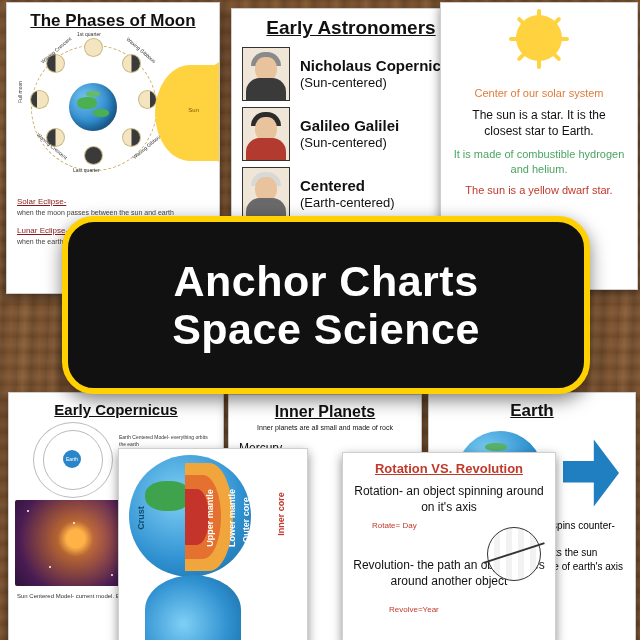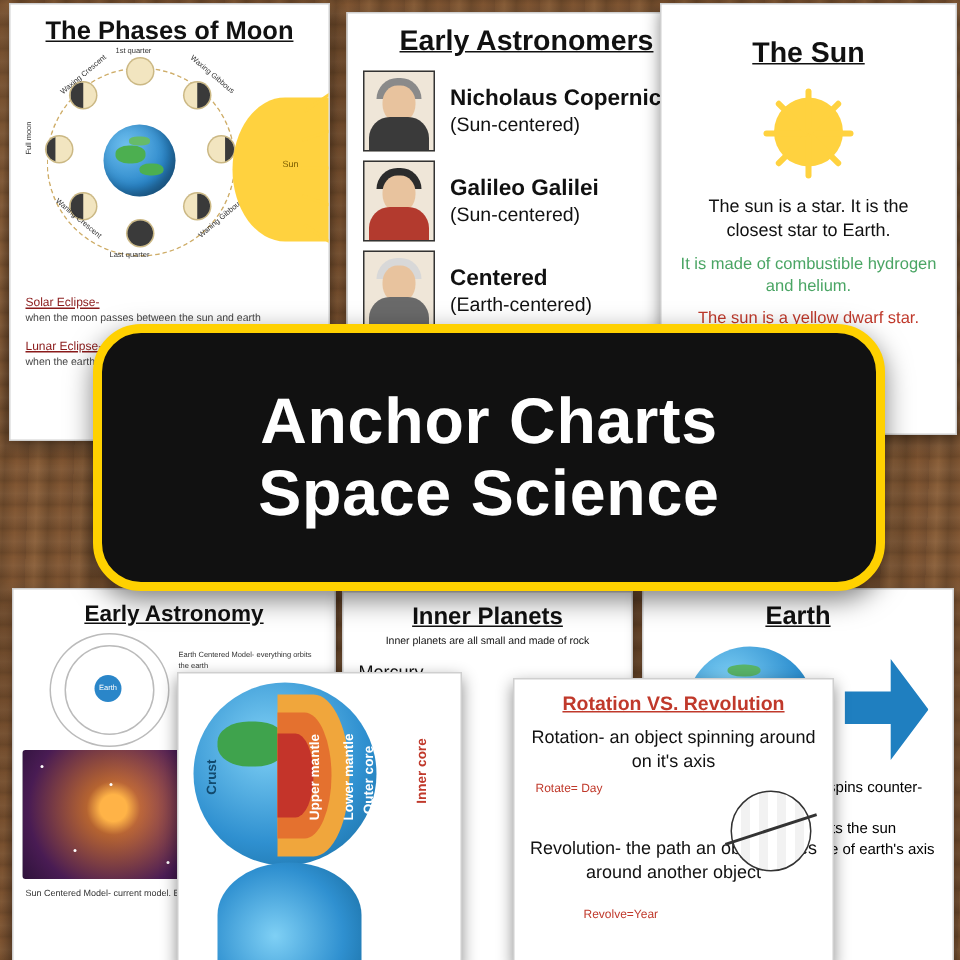--- a/index.html
+++ b/index.html
@@ -150,21 +150,21 @@
   .vlab.lower{left:84px;top:64px;}
   .vlab.outer{left:104px;top:66px;}
   .vlab.inner{left:140px;top:60px;color:#c0392b;transform:rotate(-90deg);}
   .halfball{position:absolute;left:26px;top:126px;width:96px;height:70px;border-radius:50% 50% 0 0;
     background:radial-gradient(circle at 40% 70%, #7fd0f5 0%, #2f90d0 60%, #17699b 100%);}
 
   
   #c-rot{left:342px;top:452px;width:212px;height:190px;}
   #c-rot .ttl{font-size:13px;color:#c0392b;margin:8px 4px 8px;}
   .rot-p{font-size:12px;text-align:center;color:#111;margin:0 10px 6px;line-height:1.3;}
-  .rot-tag{font-size:8px;color:#c0392b;margin-left:14px;}
+  .rot-tag{font-size:8px;color:#c0392b;margin-left:29px;}
   .rot-tag2{font-size:8px;color:#c0392b;margin-left:14px;margin-top:16px;padding-left:32px;}
   .globe-sketch{position:absolute;right:14px;top:74px;width:52px;height:52px;border-radius:50%;border:1px solid #333;
     background:repeating-linear-gradient(90deg,#fff 0 6px,#f2f2f2 6px 12px);}
   .globe-sketch:before{content:"";position:absolute;left:-6px;top:24px;width:64px;height:2px;background:#333;transform:rotate(-18deg);}
 
   
   .banner{
     position:absolute;left:62px;top:216px;width:516px;height:166px;
     background:#111;border:6px solid #ffd100;border-radius:32px;
     display:flex;flex-direction:column;align-items:center;justify-content:center;
@@ -261,39 +261,39 @@
         <div class="body"></div>
       </div>
     <div>
       <div class="aname">Centered</div>
       <div class="asub">(Earth-centered)</div>
     </div>
   </div>
 </div>
 
 <div class="card" id="c-sun">
-  <div class="ttl">The Sun</div>
   <div class="sunimg">
     <div class="sunball"></div>
     <div class="sray" style="left:98px;top:34px;transform:rotate(0deg)"></div>
     <div class="sray" style="left:98px;top:34px;transform:rotate(45deg)"></div>
     <div class="sray" style="left:98px;top:34px;transform:rotate(90deg)"></div>
     <div class="sray" style="left:98px;top:34px;transform:rotate(135deg)"></div>
     <div class="sray" style="left:98px;top:34px;transform:rotate(180deg)"></div>
     <div class="sray" style="left:98px;top:34px;transform:rotate(225deg)"></div>
     <div class="sray" style="left:98px;top:34px;transform:rotate(270deg)"></div>
     <div class="sray" style="left:98px;top:34px;transform:rotate(315deg)"></div>
   </div>
+  <div class="sun-l1">Center of our solar system</div>
   <div class="sun-l2">The sun is a star. It is the closest star to Earth.</div>
   <div class="sun-l3">It is made of  combustible hydrogen and helium.</div>
   <div class="sun-l4">The sun is a yellow dwarf star.</div>
 </div>
 
 <div class="card" id="c-ea">
-  <div class="ttl">Early Astronomy</div>
+  <div class="ttl">Early Copernicus</div>
   <div class="geo">
     <div class="ring r1"></div>
     <div class="ring r2"></div>
     <div class="ctr">
         <span>Earth</span>
       </div>
     <div class="geo-note">Earth Centered Model- everything orbits the earth</div>
   </div>
   <div class="galaxy">
     <span class="star" style="left:12px;top:10px"></span>

